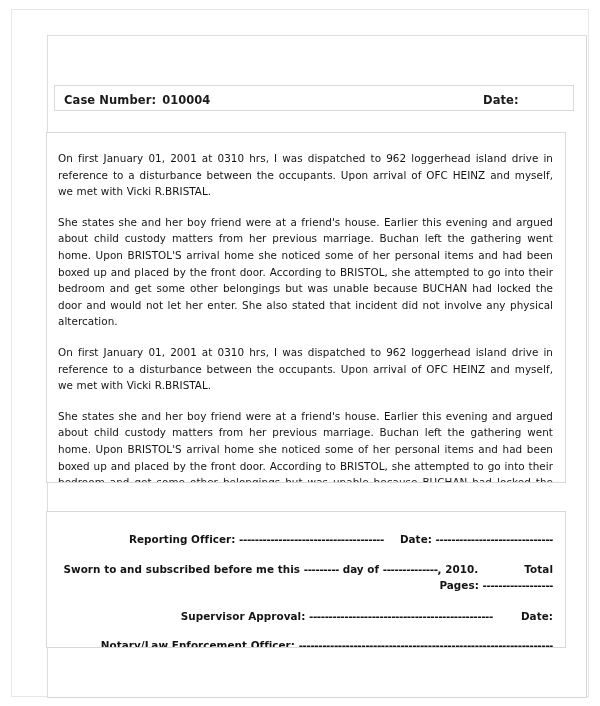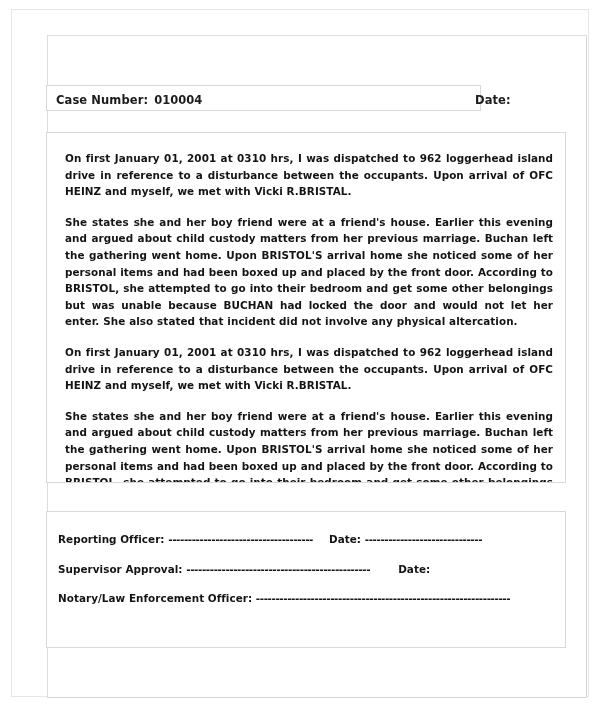--- a/index.html
+++ b/index.html
@@ -43,23 +43,23 @@
   
   .form-box {
     position: absolute;
     background: #ffffff;
     border: 1px solid #d9d9d9;
     box-sizing: border-box;
   }
 
   
   .header-box {
-    left: 46px;
+    left: 54px;
     top: 85px;
-    width: 435px;
+    width: 520px;
     height: 26px;
     display: flex;
     align-items: center;
   }
   .hdr-left {
     position: absolute;
     left: 9px;
     white-space: nowrap;
   }
   .hdr-right {
@@ -86,37 +86,38 @@
     top: 132px;
     width: 520px;
     height: 351px;
     overflow: hidden;
   }
   .body-inner {
     padding: 17px 12px 0 11px;
   }
   .para {
     font-size: 10.4px;
-    font-weight: bold;
+    font-weight: normal;
     line-height: 16.6px;
     color: #141414;
     text-align: justify;
-    margin: 0 0 14px 7px;
+    margin: 0 0 14px 0;
     letter-spacing: 0.05px;
     word-spacing: 0.2px;
   }
   .para:last-child { margin-bottom: 0; }
 
   
   .footer-box {
     left: 46px;
     top: 511px;
     width: 520px;
     height: 137px;
     overflow: hidden;
+    text-align: right;
   }
   .footer-inner {
     padding: 19px 12px 0 11px;
   }
   .sig-line {
     font-size: 10.4px;
     font-weight: bold;
     color: #141414;
     line-height: 16.5px;
     margin: 0 0 13px 0;
@@ -160,20 +161,27 @@
 
 <div class="form-box footer-box">
   <div class="footer-inner">
 
     <div class="sig-line">
       <span>Reporting Officer:</span>
       <span class="rule">-------------------------------------</span><span class="gap-sm"></span><span>Date:</span>
       <span class="rule">------------------------------</span>
     </div>
 
+    <div class="sig-line row-sworn">
+      <span>Sworn to and subscribed before me this</span>
+      <span class="rule">---------</span>
+      <span>day of</span>
+      <span class="rule">--------------</span><span>, 2010.</span><span class="gap-lg"></span><span>Total Pages:</span>
+      <span class="rule">------------------</span>
+    </div>
 
     <div class="sig-line">
       <span>Supervisor Approval:</span>
       <span class="rule">-----------------------------------------------</span><span class="gap-md"></span><span>Date:</span>
     </div>
 
     <div class="sig-line">
       <span>Notary/Law Enforcement Officer:</span>
       <span class="rule">-----------------------------------------------------------------</span>
     </div>

